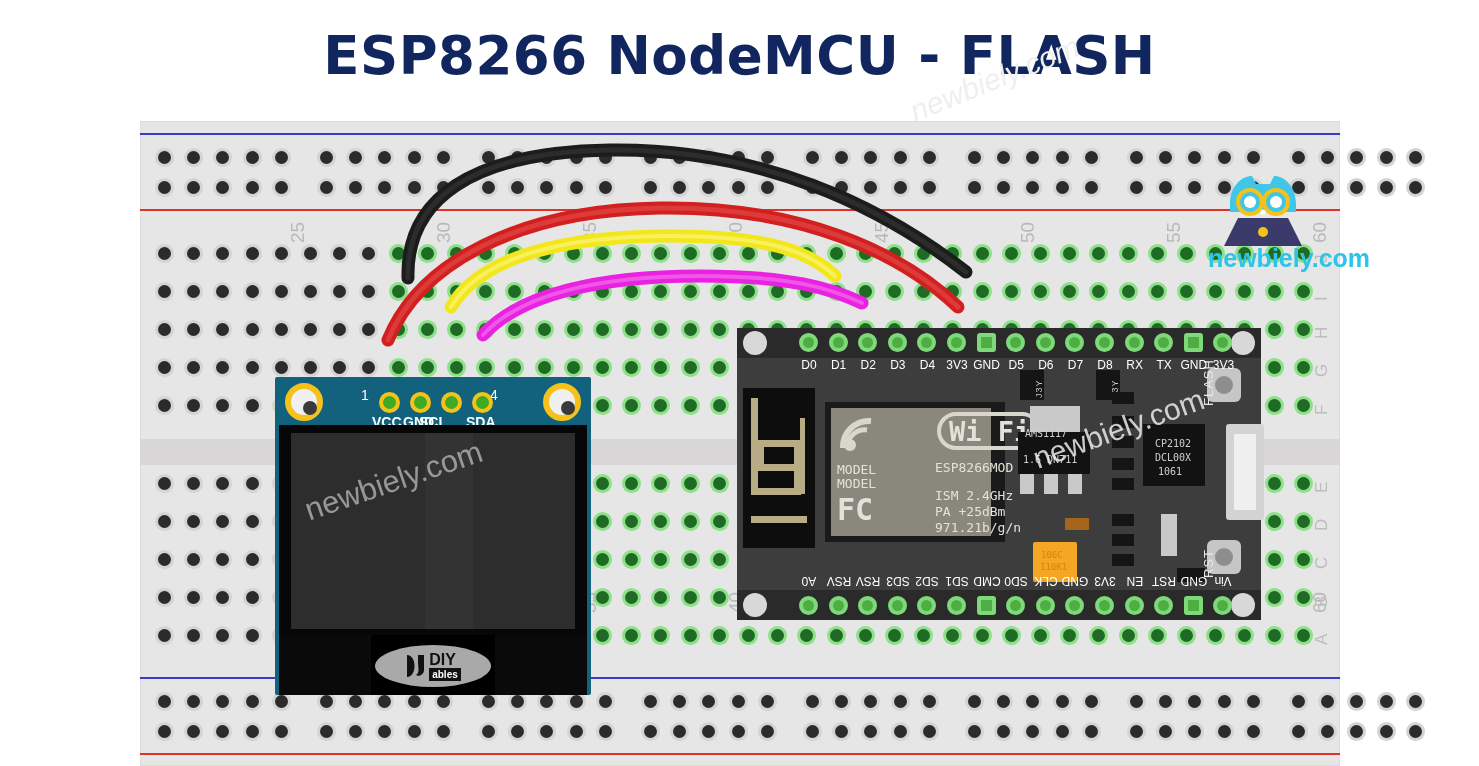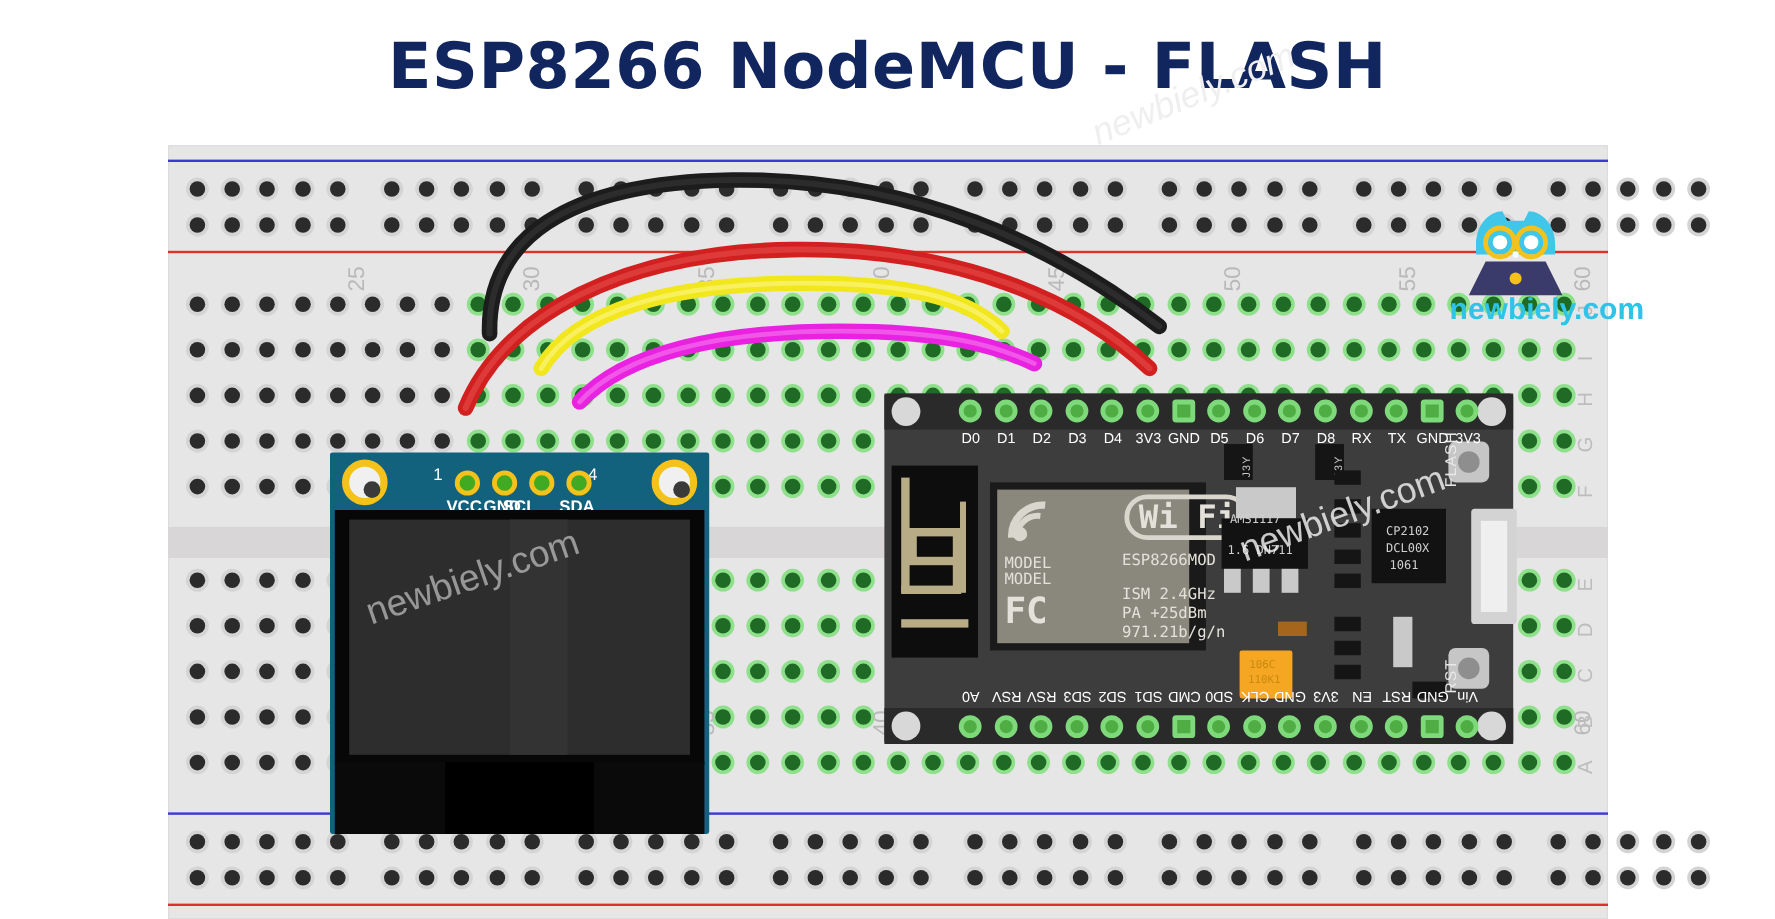--- a/index.html
+++ b/index.html
@@ -728,20 +728,30 @@
   <div class="oled-pin-lbl" style="left:144px;top:37px;">SCL</div>
   <div class="oled-pin-lbl" style="left:191px;top:37px;">SDA</div>
 
   <div class="oled-screen-area"></div>
   <div class="oled-screen"></div>
   <div class="oled-screen-sheen"></div>
   <div id="oled-watermark">newbiely.com</div>
 
   <div class="oled-bottom"></div>
   <div class="oled-notch"></div>
+  <div id="diyables">
+    <svg width="22" height="26" viewBox="0 0 22 26">
+      <path d="M2,2 L2,24 C12,24 12,2 2,2 Z" fill="#111"></path>
+      <path d="M13,2 L19,2 L19,17 C19,22 13,24 11,22 C15,20 13,14 13,10 Z" fill="#111"></path>
+    </svg>
+    <div style="display:flex;flex-direction:column;align-items:flex-start;margin-left:2px;">
+      <div class="diy-txt">DIY</div>
+      <div class="ables-txt">ables</div>
+    </div>
+  </div>
 </div>
 
 <div id="nodemcu">
   <div class="mcu-pcb"></div>
   <div class="mcu-hdr" style="left:0;top:0;"></div>
   <div class="mcu-hdr" style="left:0;top:262px;"></div>
 
   <div class="mcu-corner" style="left:6px;top:3px;"></div>
   <div class="mcu-corner" style="left:494px;top:3px;"></div>
   <div class="mcu-corner" style="left:6px;top:265px;"></div>

